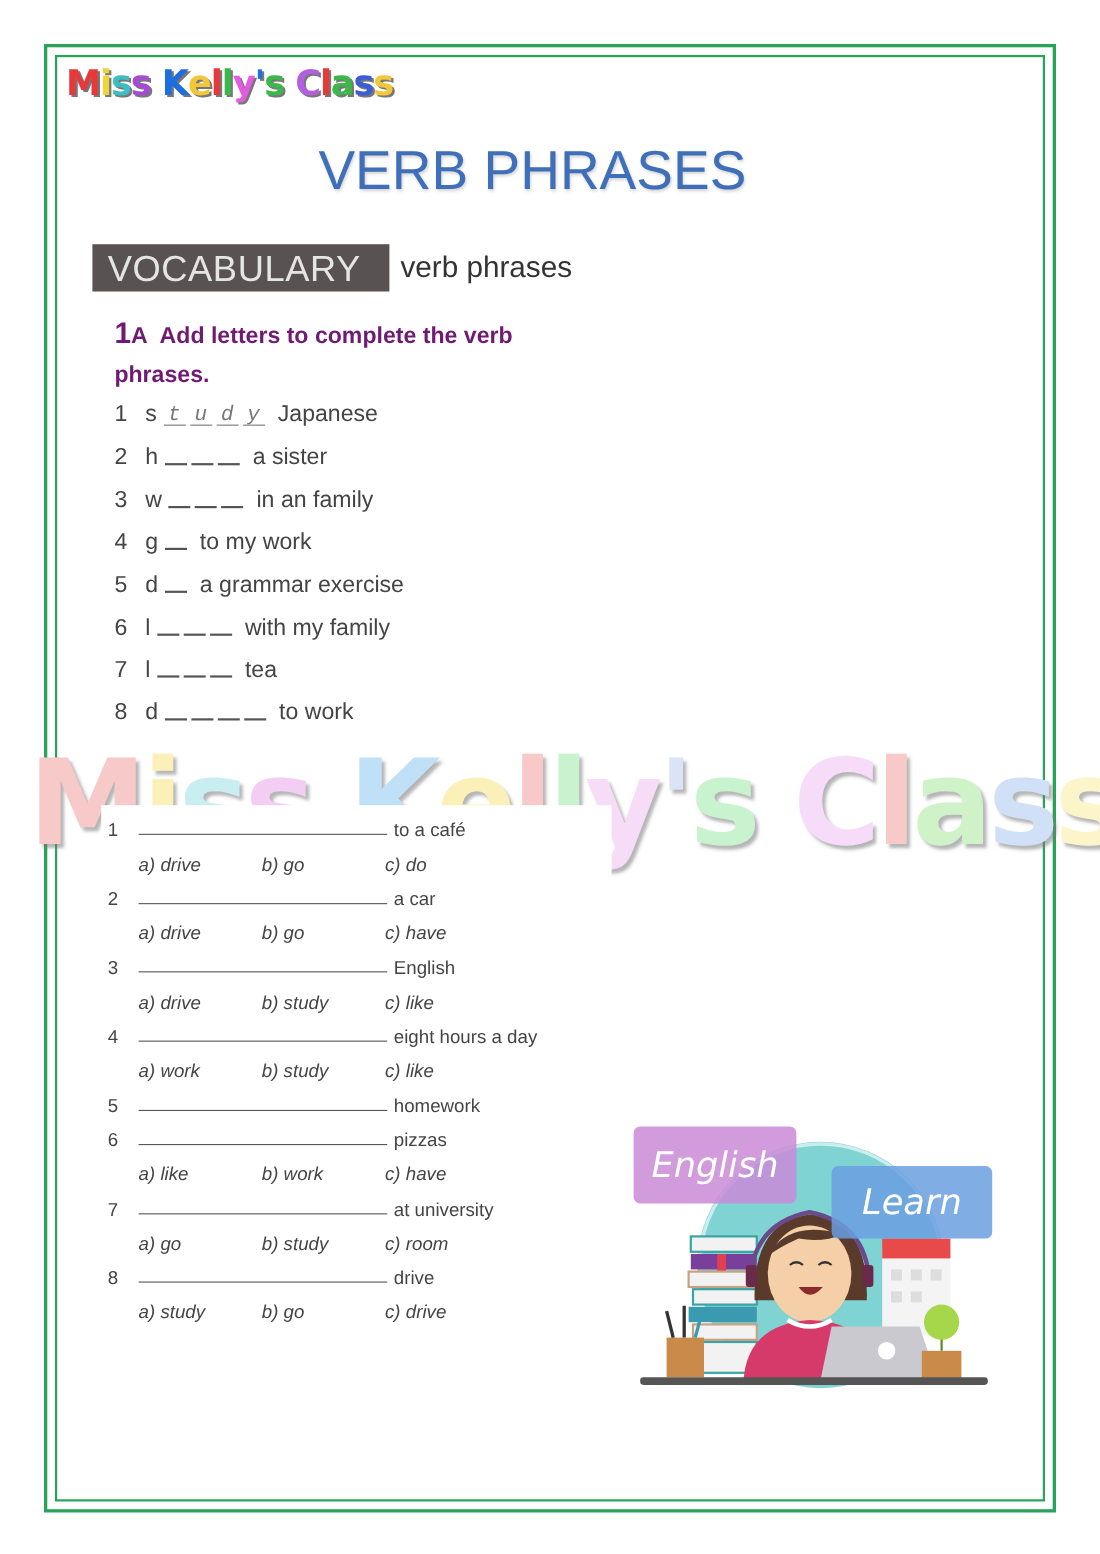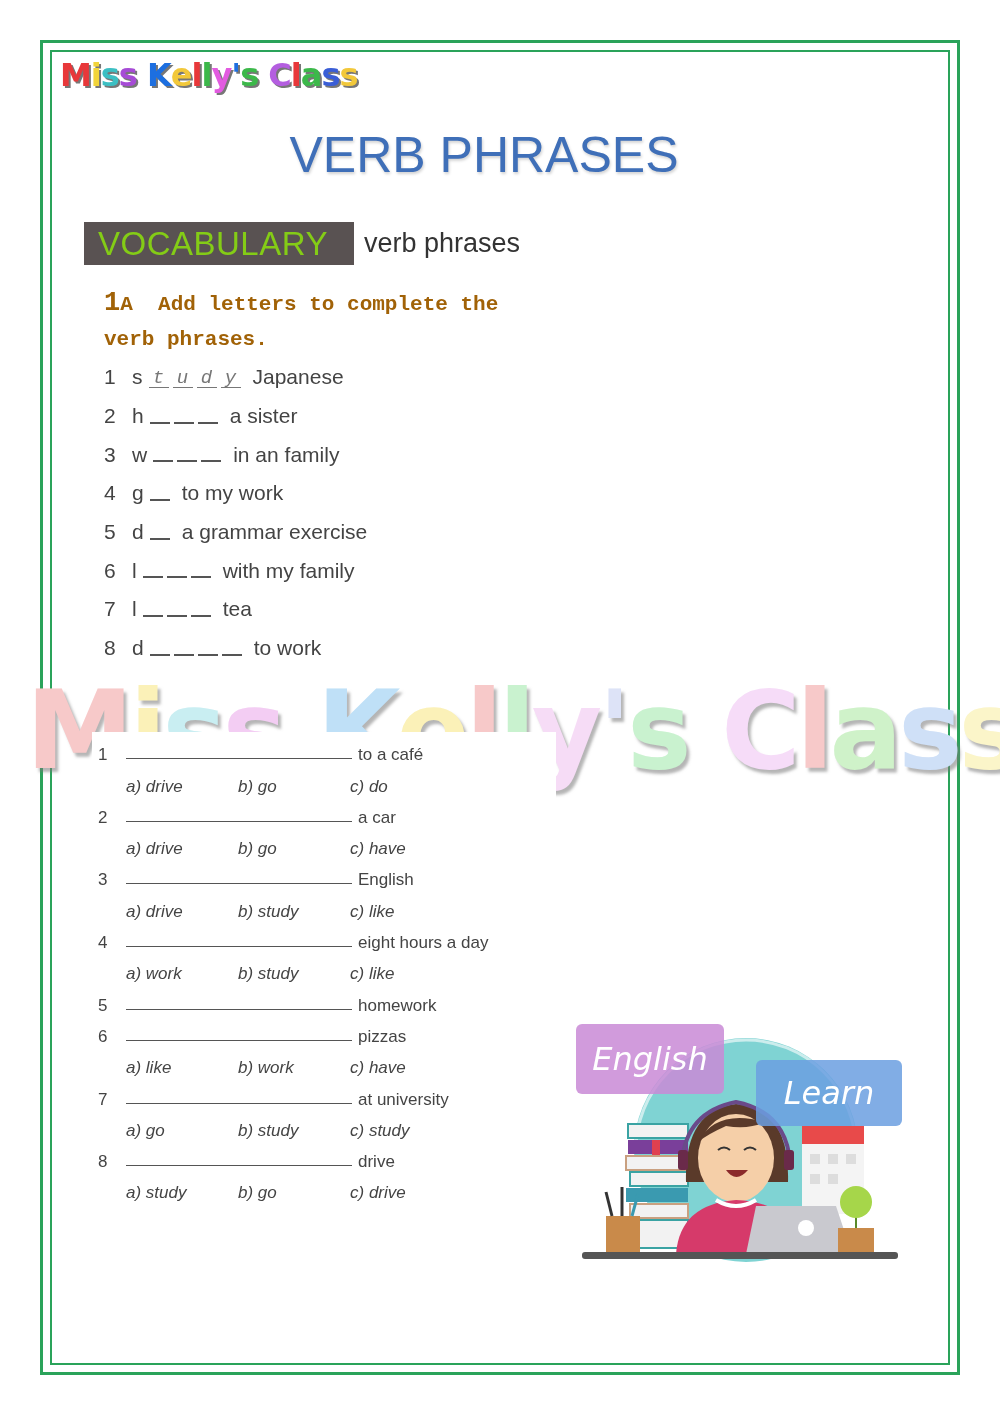--- a/index.html
+++ b/index.html
@@ -10,28 +10,28 @@
   .frame-inner { position:absolute; left:50px; top:50px; width:896px; height:1311px;
                  border:2px solid #2aa35a; }
   .logo { position:absolute; left:60px; top:56px; font-family:"DejaVu Sans", sans-serif;
           font-weight:bold; font-size:32px; letter-spacing:-1px;
           text-shadow:2px 2px 0 #777; white-space:nowrap; }
   .logo span { display:inline-block; }
   .page-title { position:absolute; left:0; width:968px; top:126px; text-align:center;
                 font-family:"Liberation Sans", sans-serif; font-size:50px; color:#3f6fb8;
                 text-shadow:1px 2px 3px rgba(0,0,0,0.18); letter-spacing:0px; }
   .vocab-banner { position:absolute; left:84px; top:222px; height:43px; width:270px;
-                  background:#595252; color:#84cc16; font-family:"Liberation Sans", sans-serif;
+                  background:#595252; color:#e5e5e5; font-family:"Liberation Sans", sans-serif;
                   font-size:33px; line-height:43px; padding-left:14px; box-sizing:border-box;
                   letter-spacing:0.5px; }
   .vocab-sub { position:absolute; left:364px; top:228px; font-family:"Liberation Sans", sans-serif;
                font-size:27px; color:#333; }
   .instr-a { position:absolute; left:104px; top:286px; width:430px;
-             font-family:Liberation Mono, monospace; font-size:21px; line-height:35px;
-             color:#a16207; font-weight:bold; }
+             font-family:Liberation Sans, sans-serif; font-size:21px; line-height:35px;
+             color:#701a75; font-weight:bold; }
   .instr-a .num { font-size:27px; }
   .list-a { position:absolute; left:104px; top:358px; font-family:"Liberation Sans", sans-serif;
             font-size:21px; color:#444; }
   .list-a .row { height:38.7px; display:flex; align-items:center; white-space:nowrap; }
   .list-a .n { width:28px; display:inline-block; }
   .blank { display:inline-block; width:20px; border-bottom:2px solid #555; margin:0 2px;
            height:18px; vertical-align:baseline; }
   .filled { display:inline-block; width:20px; border-bottom:1px solid #777; margin:0 2px;
             text-align:center; color:#777; font-style:italic; font-size:19px; line-height:18px; }
   .watermark { position:absolute; left:26px; top:668px; font-family:"DejaVu Sans", sans-serif;
@@ -180,21 +180,21 @@
         <span>c) have</span>
       </div>
       <div class="q">
         <span class="n">7</span>
         <span class="line"></span>
         <span>at university</span>
       </div>
       <div class="opts">
         <span>a) go</span>
         <span>b) study</span>
-        <span>c) study</span>
+        <span>c) room</span>
       </div>
       <div class="q">
         <span class="n">8</span>
         <span class="line"></span>
         <span>drive</span>
       </div>
       <div class="opts">
         <span>a) study</span>
         <span>b) go</span>
         <span>c) drive</span>

